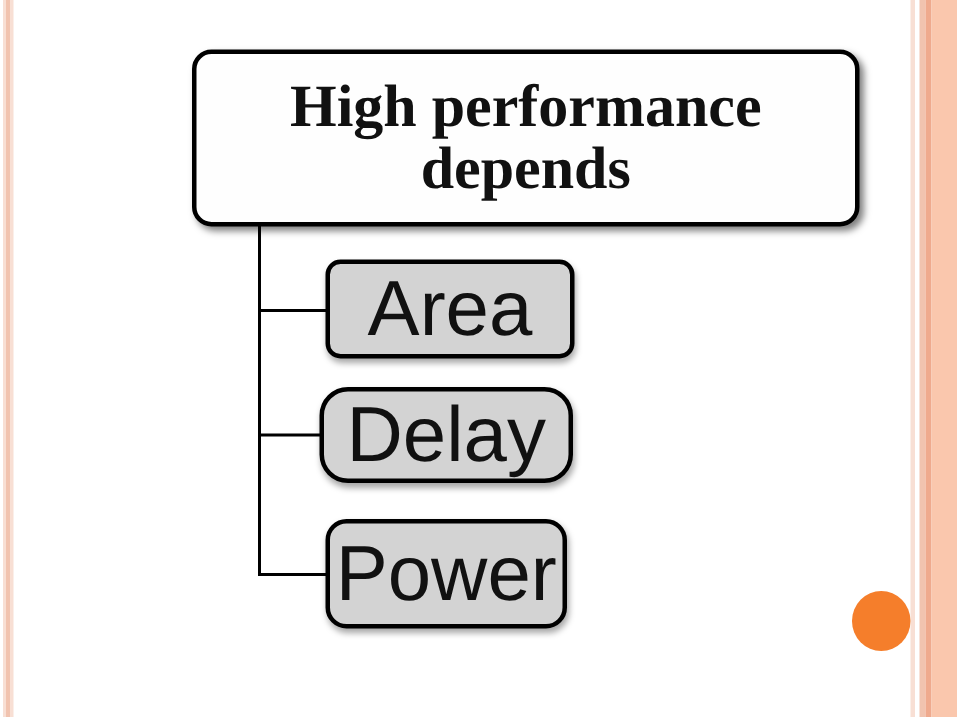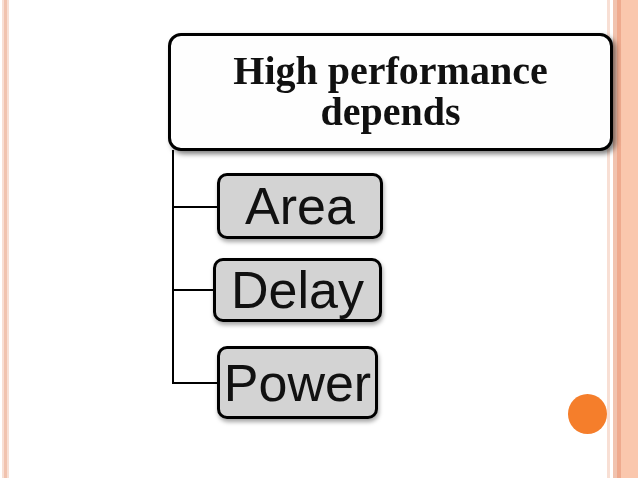--- a/index.html
+++ b/index.html
@@ -32,21 +32,21 @@
   .branch-delay{top:289px;}
   .branch-power{top:382px;}
   
   .root-box{
     position:absolute;left:128px;top:33px;width:445px;height:118px;
     box-sizing:border-box;
     background:var(--root-fill);
     border:3px solid var(--box-border);
     border-radius:13px;
     box-shadow:3px 3px 5px rgba(0,0,0,0.5);
-    display:flex;align-items:center;justify-content:center;margin-left:40px;
+    display:flex;align-items:center;justify-content:center;
   }
   .root-label{
     font-family:"Liberation Serif",serif;
     font-weight:bold;
     font-size:40px;line-height:1.02;
     color:var(--text);
     text-align:center;
     width:420px;
   }
   
@@ -55,22 +55,22 @@
     box-sizing:border-box;
     background:var(--child-fill);
     border:3px solid var(--box-border);
     border-radius:10px;
     box-shadow:1px 3px 4px rgba(0,0,0,0.35);
     display:flex;align-items:center;justify-content:center;
     font-size:52px;line-height:1;
     color:var(--text);
   }
   .child-area{left:217px;top:173px;width:166px;height:66px;}
-  .child-delay{left:213px;top:258px;width:169px;height:64px;}
-  .child-power{left:217px;top:346px;width:161px;height:73px;}
+  .child-delay{left:213px;top:258px;width:169px;height:64px;border-radius:19px;}
+  .child-power{left:217px;top:346px;width:161px;height:73px;border-radius:14px;}
 </style>
 </head>
 <body>
 
 <div class="slide">
 
   <div class="stripe stripe-left-outer"></div>
   <div class="stripe stripe-left-mid"></div>
   <div class="stripe stripe-left-inner"></div>
   <div class="stripe stripe-right-thin"></div>

